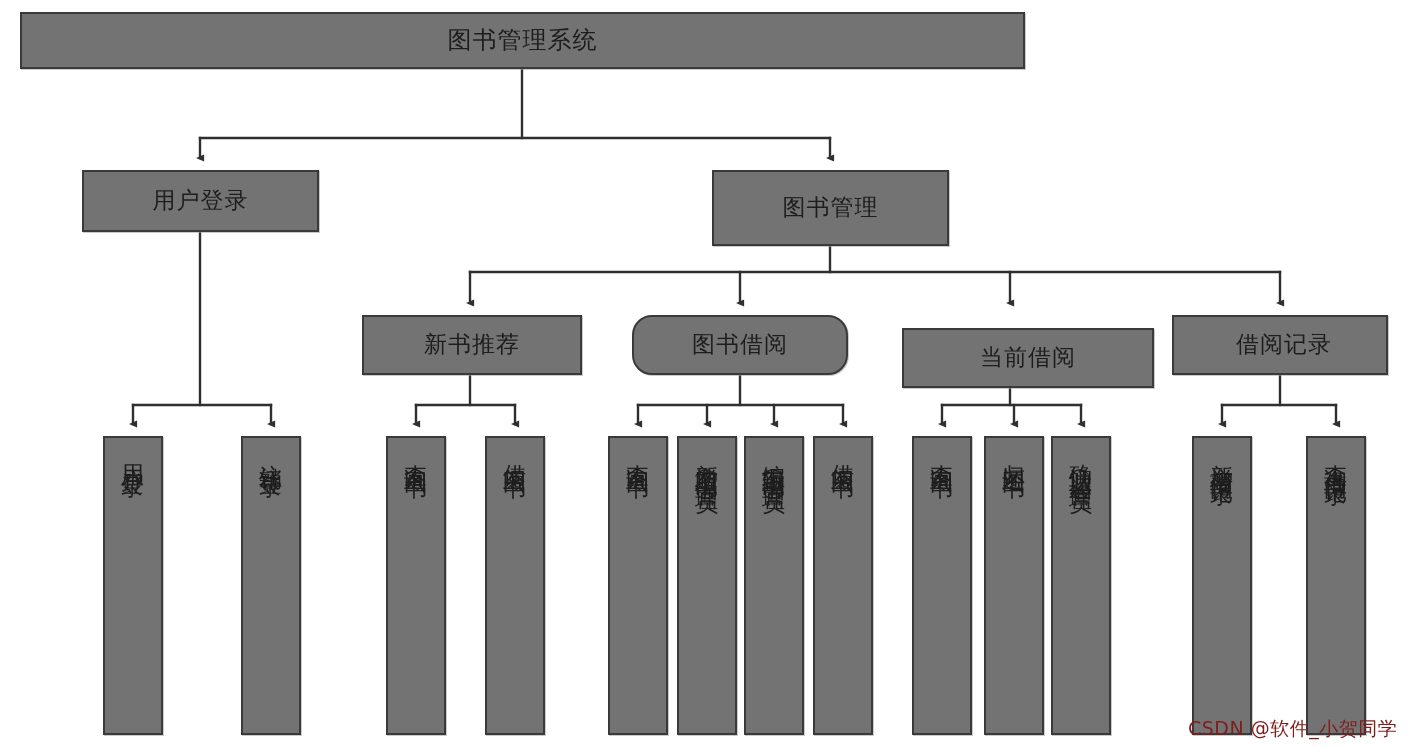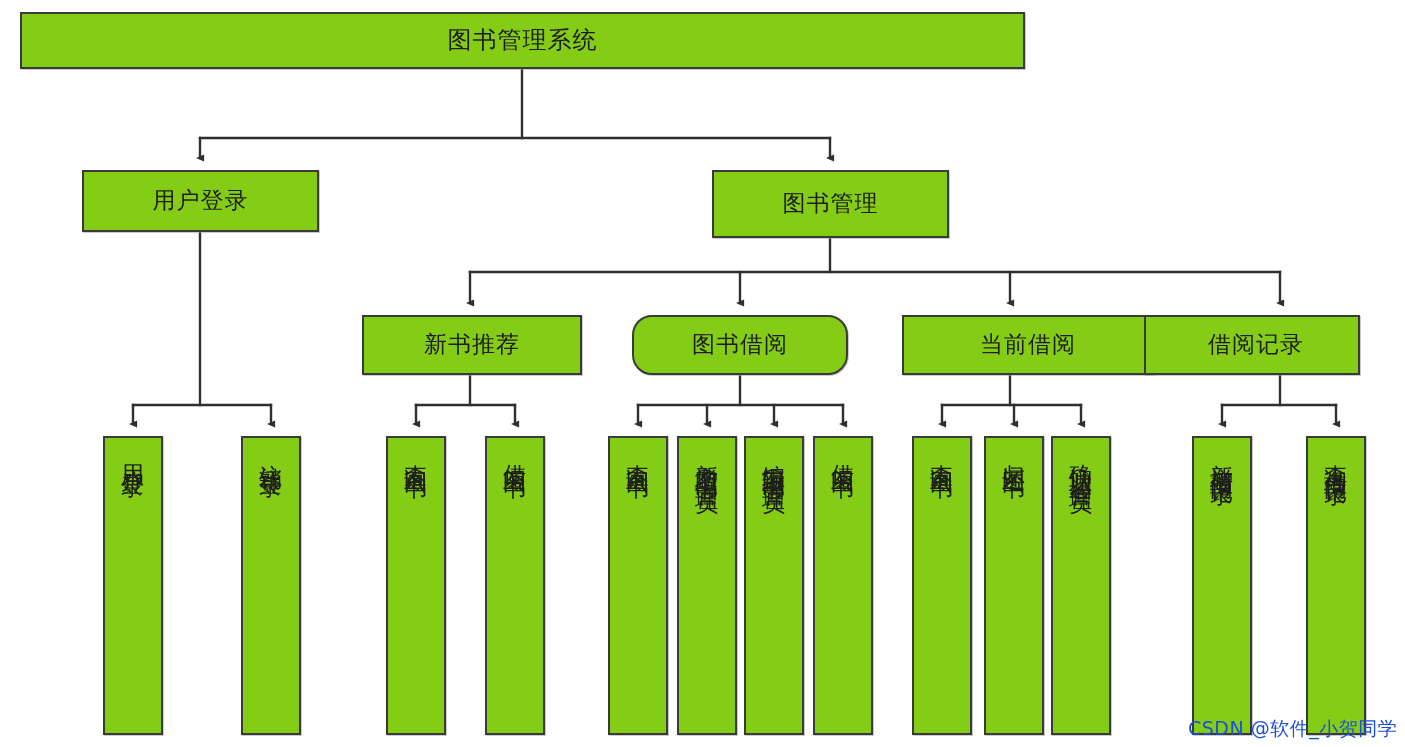--- a/index.html
+++ b/index.html
@@ -21,21 +21,21 @@
     position: absolute;
     left: 0;
     top: 0;
     width: 1405px;
     height: 747px;
     pointer-events: none;
   }
   .node {
     position: absolute;
     box-sizing: border-box;
-    background: #84cc16;
+    background: #737373;
     border: 2.2px solid #3a3a3a;
     box-shadow: 1px 1px 0 0 rgba(160,160,160,0.55);
     display: flex;
     align-items: center;
     justify-content: center;
     color: #1d1d1d;
   }
   .node.horiz {
     font-size: 23px;
     letter-spacing: 1px;
@@ -124,34 +124,34 @@
     </g>
   </svg>
 
   <div class="node horiz root" id="root-node" style="left: 20px; top: 12px; width: 1005px; height: 57px;">
     <span>图书管理系统</span>
   </div>
 
   <div class="node horiz" id="l2-0" style="left: 82px; top: 170px; width: 237px; height: 62px;">
     <span>用户登录</span>
   </div>
-  <div class="node horiz" id="l2-1" style="left: 712px; top: 170px; width: 237px; height: 68px;">
+  <div class="node horiz" id="l2-1" style="left: 712px; top: 170px; width: 237px; height: 76px;">
     <span>图书管理</span>
   </div>
 
   <div class="node horiz" id="l3-0" style="left: 362px; top: 315px; width: 220px; height: 60px;">
     <span>新书推荐</span>
   </div>
   <div class="node horiz" id="l3-1" style="left: 632px; top: 315px; width: 216px; height: 60px; border-radius: 20px;">
     <span>图书借阅</span>
   </div>
-  <div class="node horiz" id="l3-2" style="left: 902px; top: 315px; width: 252px; height: 60px;">
+  <div class="node horiz" id="l3-2" style="left: 902px; top: 328px; width: 252px; height: 60px;">
     <span>当前借阅</span>
   </div>
-  <div class="node horiz" id="l3-3" style="left: 1144px; top: 315px; width: 216px; height: 60px; padding-left: 8px;">
+  <div class="node horiz" id="l3-3" style="left: 1172px; top: 315px; width: 216px; height: 60px; padding-left: 8px;">
     <span>借阅记录</span>
   </div>
 
   <div class="node vert" id="lf-0" style="left: 103px; top: 436px; width: 60px; height: 299px;">
     <span class="vtext">用户登录</span>
   </div>
   <div class="node vert" id="lf-1" style="left: 241px; top: 436px; width: 60px; height: 299px;">
     <span class="vtext">注销登录</span>
   </div>
   <div class="node vert" id="lf-2" style="left: 386px; top: 436px; width: 60px; height: 299px;">
@@ -181,14 +181,14 @@
   <div class="node vert" id="lf-10" style="left: 1051px; top: 436px; width: 60px; height: 299px;">
     <span class="vtext">确认归还（管理员）</span>
   </div>
   <div class="node vert" id="lf-11" style="left: 1192px; top: 436px; width: 60px; height: 299px;">
     <span class="vtext">新增借阅记录</span>
   </div>
   <div class="node vert" id="lf-12" style="left: 1306px; top: 436px; width: 60px; height: 299px;">
     <span class="vtext">查询借阅记录</span>
   </div>
 
-  <div id="watermark" style="left: 1188px; top: 716px; color: #1d4ed8;">CSDN @软件_小贺同学</div>
+  <div id="watermark" style="left: 1188px; top: 716px; color: #7f1d1d;">CSDN @软件_小贺同学</div>
 </div>
 
 </body></html>

